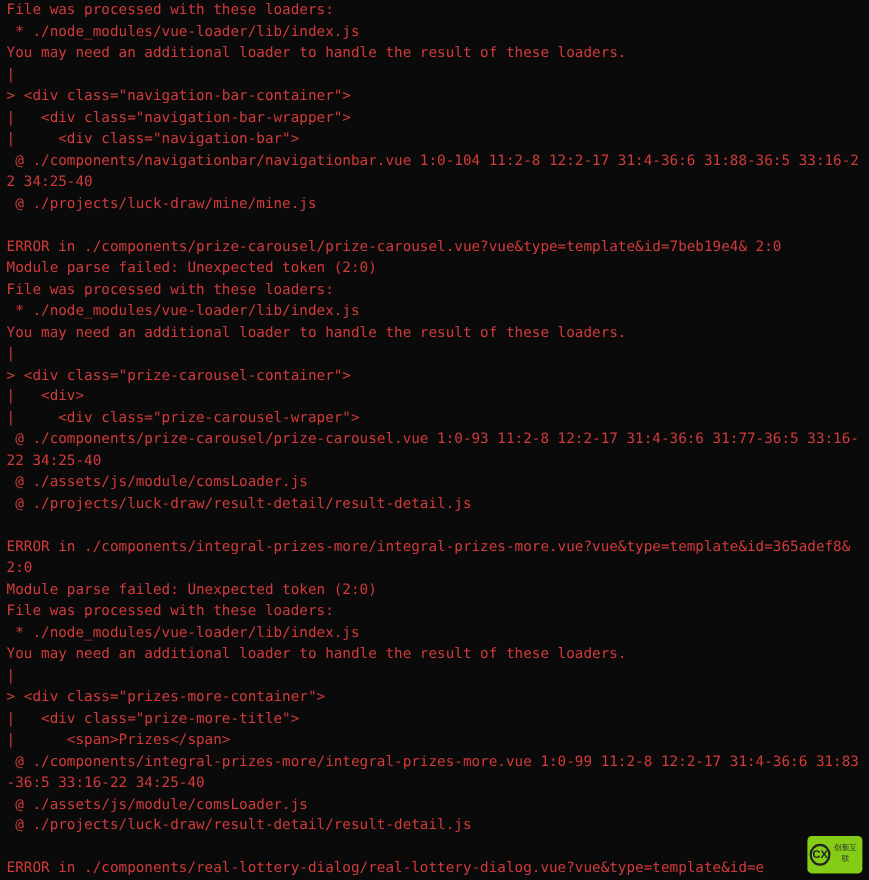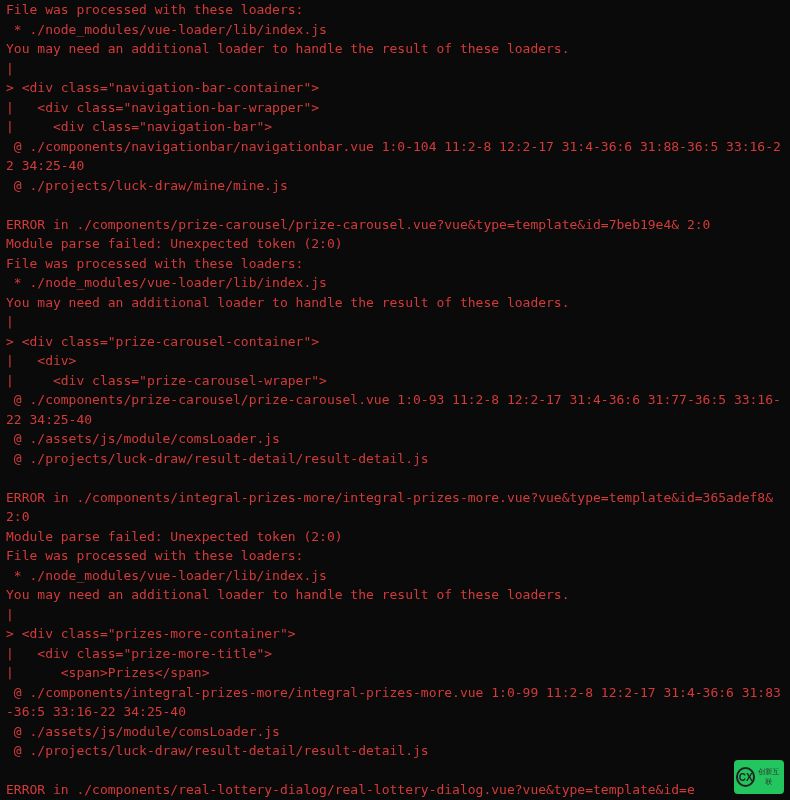--- a/index.html
+++ b/index.html
@@ -18,21 +18,21 @@
     white-space: pre-wrap;
     word-break: break-all;
     color: #d33b3b;
     padding: 0 6px;
   }
   .ln { display: block; }
   .watermark {
     position: absolute;
     right: 6px;
     bottom: 6px;
-    background: #22c55e;
+    background: #84cc16;
     border-radius: 4px;
     width: 50px;
     height: 34px;
     display: flex;
     align-items: center;
     justify-content: center;
     font-size: 7px;
     color: #333;
     font-family: sans-serif;
     padding: 2px;

